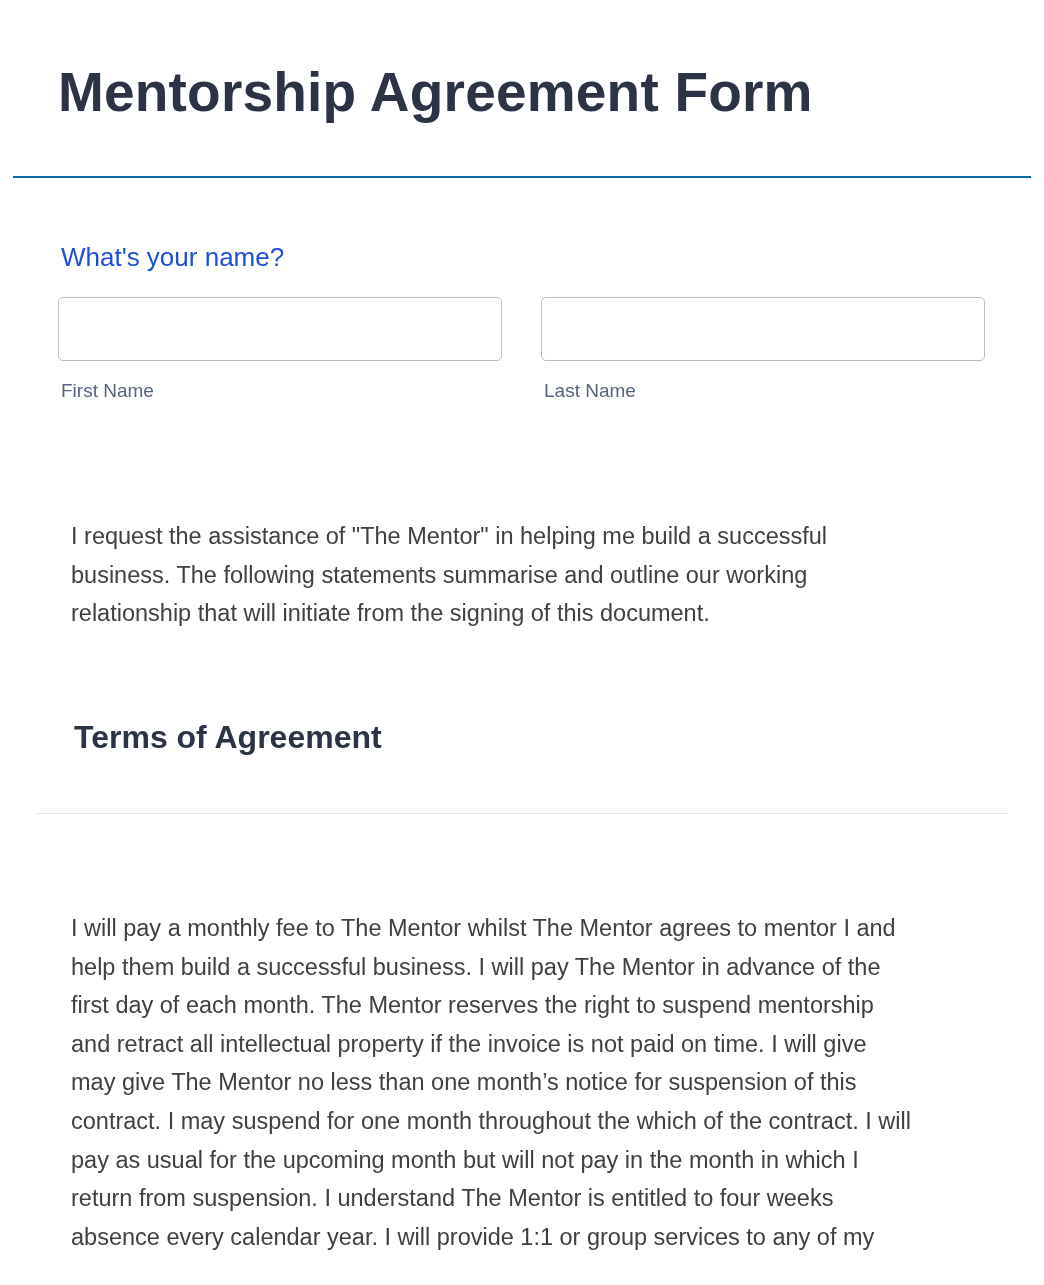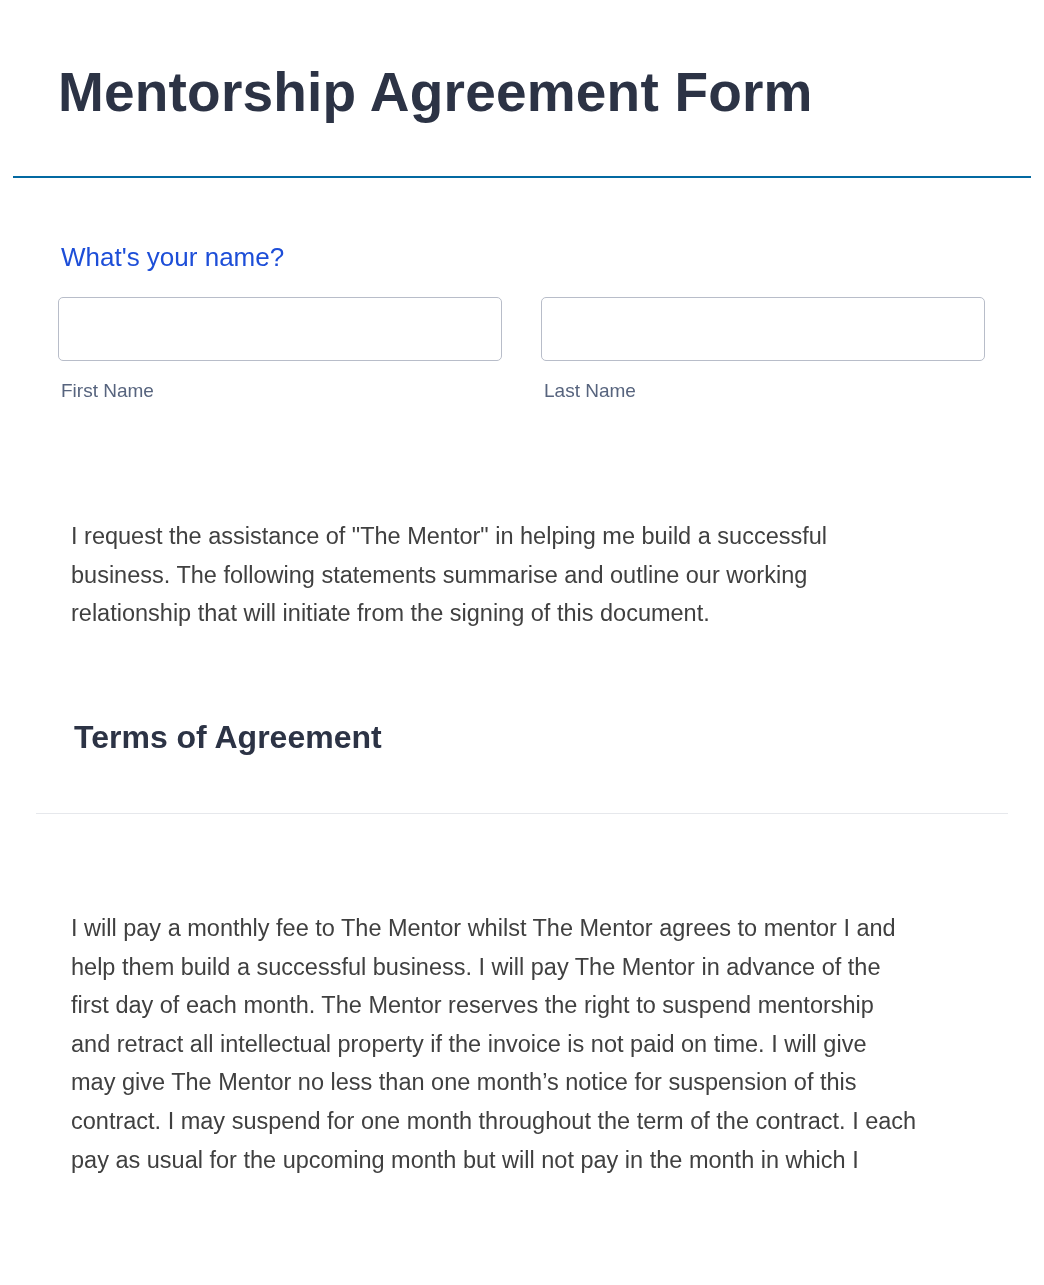--- a/index.html
+++ b/index.html
@@ -128,15 +128,17 @@
 
 <h2 class="section-heading">Terms of Agreement</h2>
 <div class="section-divider"></div>
 
 <p class="paragraph terms-text">
   <span class="line">I will pay a monthly fee to The Mentor whilst The Mentor agrees to mentor I and</span>
   <span class="line">help them build a successful business. I will pay The Mentor in advance of the</span>
   <span class="line">first day of each month. The Mentor reserves the right to suspend mentorship</span>
   <span class="line">and retract all intellectual property if the invoice is not paid on time. I will give</span>
   <span class="line">may give The Mentor no less than one month’s notice for suspension of this</span>
-  <span class="line">contract. I may suspend for one month throughout the term of the contract. I each</span>
+  <span class="line">contract. I may suspend for one month throughout the which of the contract. I will</span>
   <span class="line">pay as usual for the upcoming month but will not pay in the month in which I</span>
+  <span class="line">return from suspension. I understand The Mentor is entitled to four weeks</span>
+  <span class="line">absence every calendar year. I will provide 1:1 or group services to any of my</span>
 </p>
 
 </body></html>

